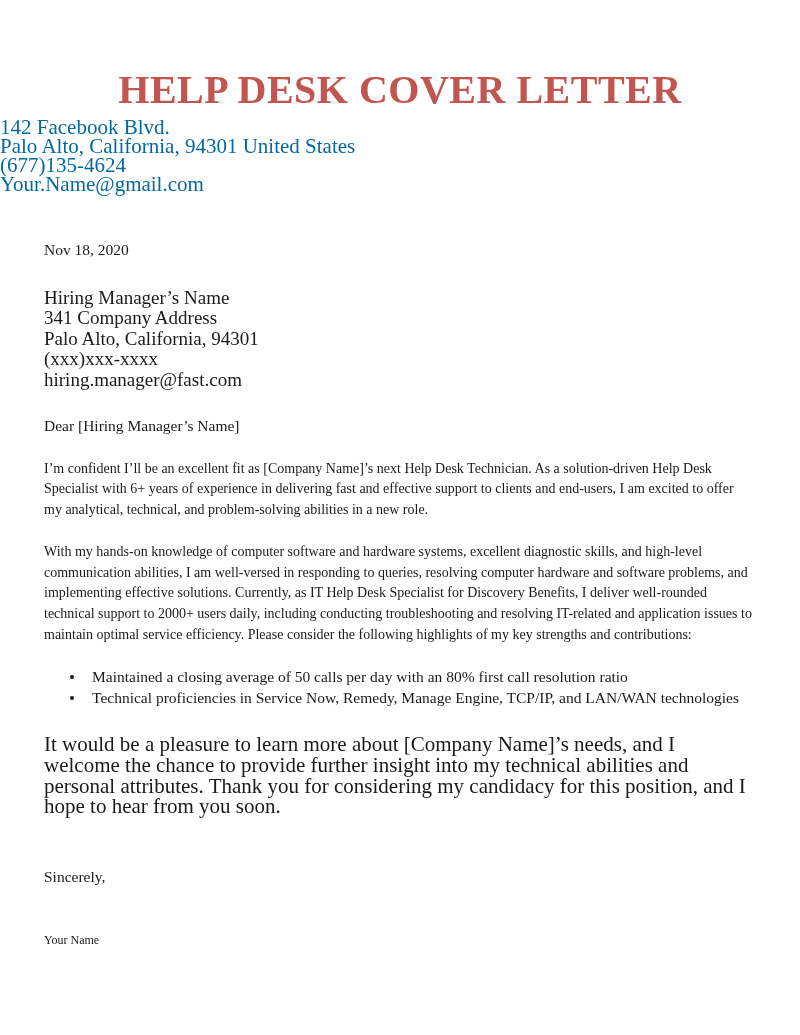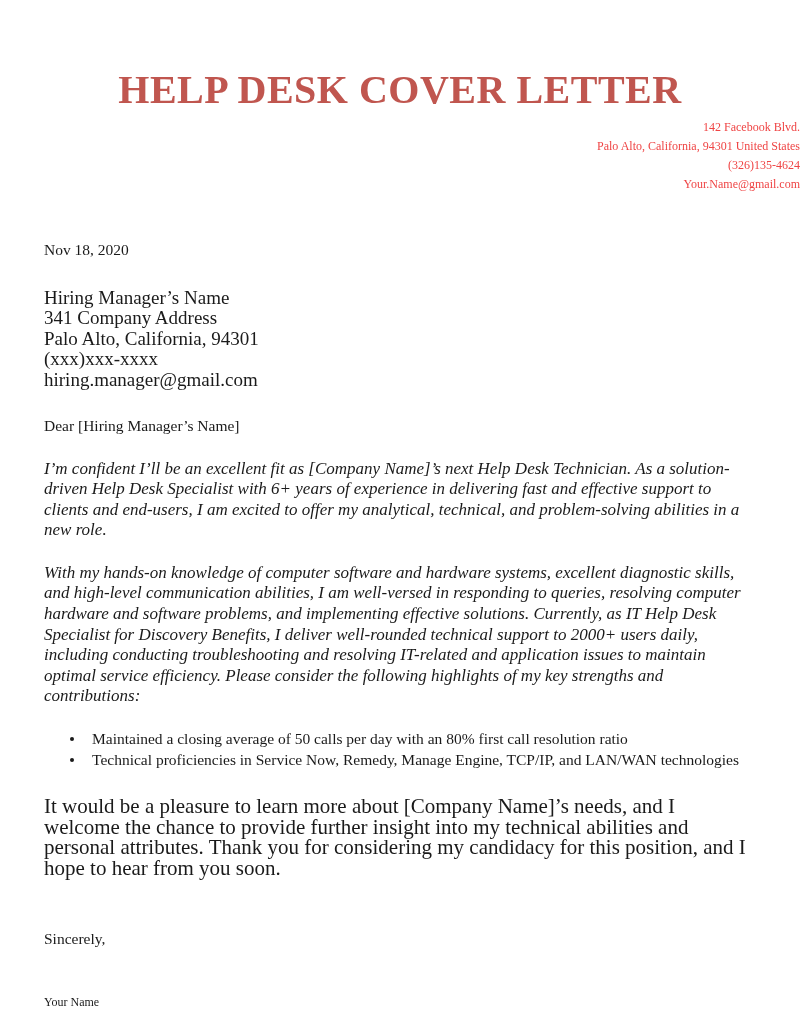--- a/index.html
+++ b/index.html
@@ -32,24 +32,24 @@
     font-size: 40px;
     font-weight: bold;
     line-height: 1.1;
     letter-spacing: 0.5px;
     color: #c0564f;
     margin: 0 0 6px 0;
     text-align: center;
   }
 
   .contact-block {
-    text-align: right;
-    font-size: 12px;
+    text-align: left;
+    font-size: 21px;
     line-height: 19px;
-    color: #ef4444;
+    color: #0369a1;
     margin: 0;
   }
 
   .contact-line {
     display: block;
     white-space: nowrap;
   }
 
   
   .letter-body {
@@ -74,24 +74,23 @@
   }
 
   .salutation {
     margin-top: 26px;
     font-size: 15.5px;
     line-height: 20.5px;
   }
 
   .para {
     margin-top: 22px;
-    font-size: 17px;
+    font-size: 14px;
     line-height: 20.6px;
     text-align: left;
-    font-style: italic;
   }
 
   .para:first-of-type {
     margin-top: 23px;
   }
 
   
   .highlights {
     list-style: none;
     margin: 22px 0 0 0;
@@ -144,35 +143,35 @@
 <body>
 
 <div class="page">
 
   <header class="letter-header">
     <h1 class="letter-title">HELP DESK COVER LETTER</h1>
 
     <div class="contact-block">
       <span class="contact-line">142 Facebook Blvd.</span>
       <span class="contact-line">Palo Alto, California, 94301 United States</span>
-      <span class="contact-line">(326)135-4624</span>
+      <span class="contact-line">(677)135-4624</span>
       <span class="contact-line">Your.Name@gmail.com</span>
     </div>
   </header>
 
   <main class="letter-body">
 
     <div class="date-line">Nov 18, 2020</div>
 
     <div class="recipient-block">
       <span class="recipient-line">Hiring Manager’s Name</span>
       <span class="recipient-line">341 Company Address</span>
       <span class="recipient-line">Palo Alto, California, 94301</span>
       <span class="recipient-line">(xxx)xxx-xxxx</span>
-      <span class="recipient-line">hiring.manager@gmail.com</span>
+      <span class="recipient-line">hiring.manager@fast.com</span>
     </div>
 
     <p class="salutation">Dear [Hiring Manager’s Name]</p>
 
     <p class="para">I’m confident I’ll be an excellent fit as [Company Name]’s next Help Desk Technician. As a solution-driven Help Desk Specialist with 6+ years of experience in delivering fast and effective support to clients and end-users, I am excited to offer my analytical, technical, and problem-solving abilities in a new role.</p>
 
     <p class="para">With my hands-on knowledge of computer software and hardware systems, excellent diagnostic skills, and high-level communication abilities, I am well-versed in responding to queries, resolving computer hardware and software problems, and implementing effective solutions. Currently, as IT Help Desk Specialist for Discovery Benefits, I deliver well-rounded technical support to 2000+ users daily, including conducting troubleshooting and resolving IT-related and application issues to maintain optimal service efficiency. Please consider the following highlights of my key strengths and contributions:</p>
 
     <ul class="highlights">
       <li class="highlight-item">

